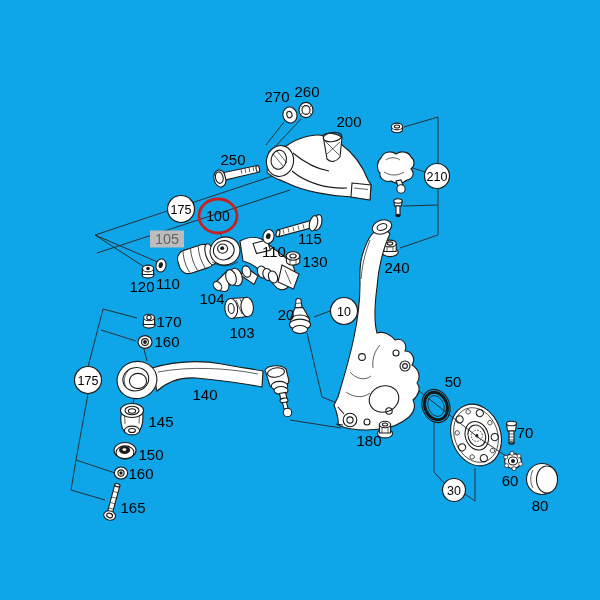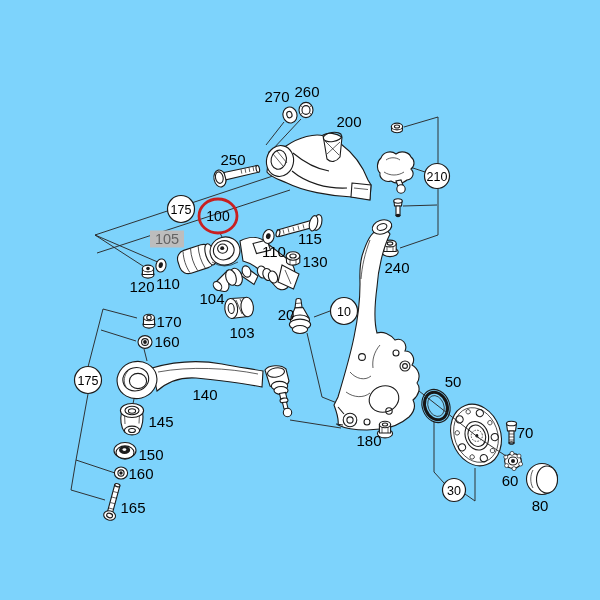--- a/index.html
+++ b/index.html
@@ -1,16 +1,16 @@
 <!DOCTYPE html>
 <html><head>
 <meta charset="utf-8">
 <style>
   html,body{margin:0;padding:0;background:#fff;}
-  #stage{width:600px;height:600px;position:relative;background:#7dd3fc;overflow:hidden;}
+  #stage{width:600px;height:600px;position:relative;background:#0ea5e9;overflow:hidden;}
   svg{display:block;}
   .wf{fill:#ffffff;stroke:#1b1b1b;stroke-width:1.1;}
   .ln{fill:none;stroke:#1b1b1b;stroke-width:1.1;}
   .thin{stroke-width:0.7;}
   .dk{fill:#1b1b1b;stroke:none;}
   text{font-family:"Liberation Sans", sans-serif;}
   .leader{stroke:#2a2a2a;stroke-width:0.95;fill:none;}
 </style>
 </head>
 <body>

